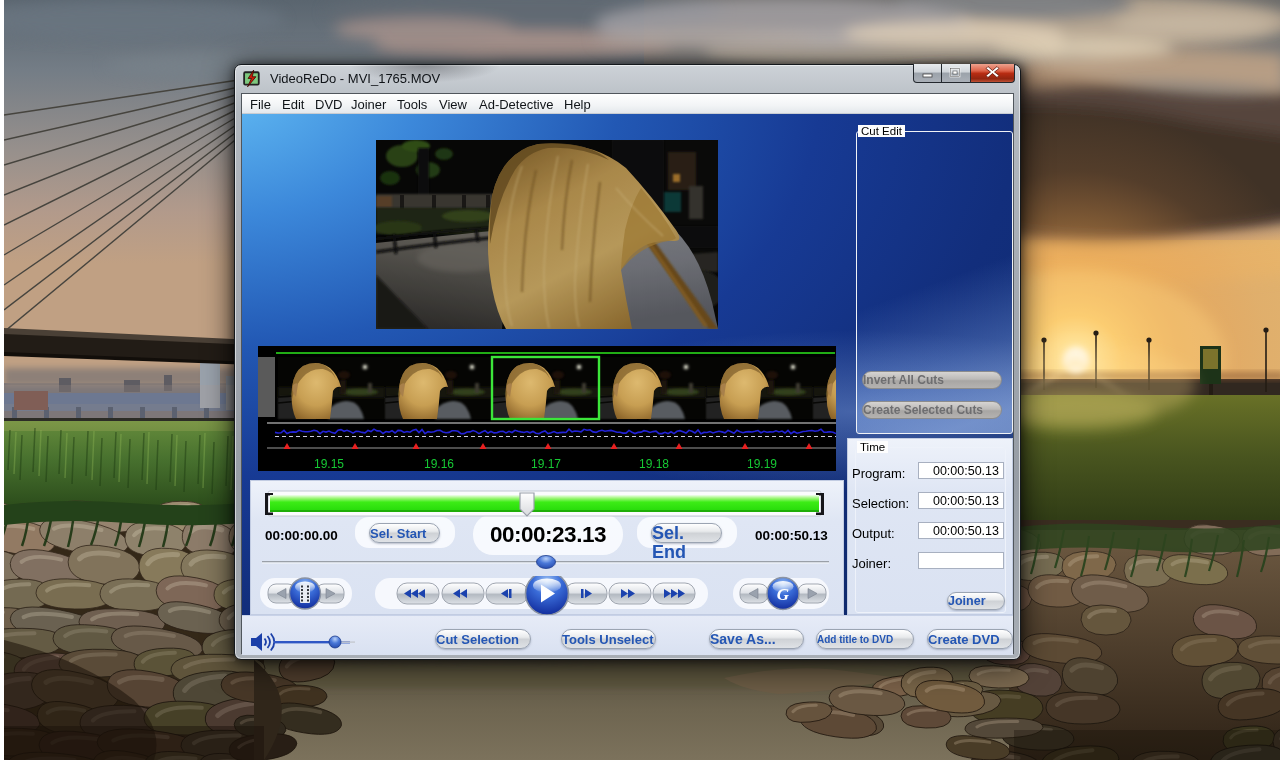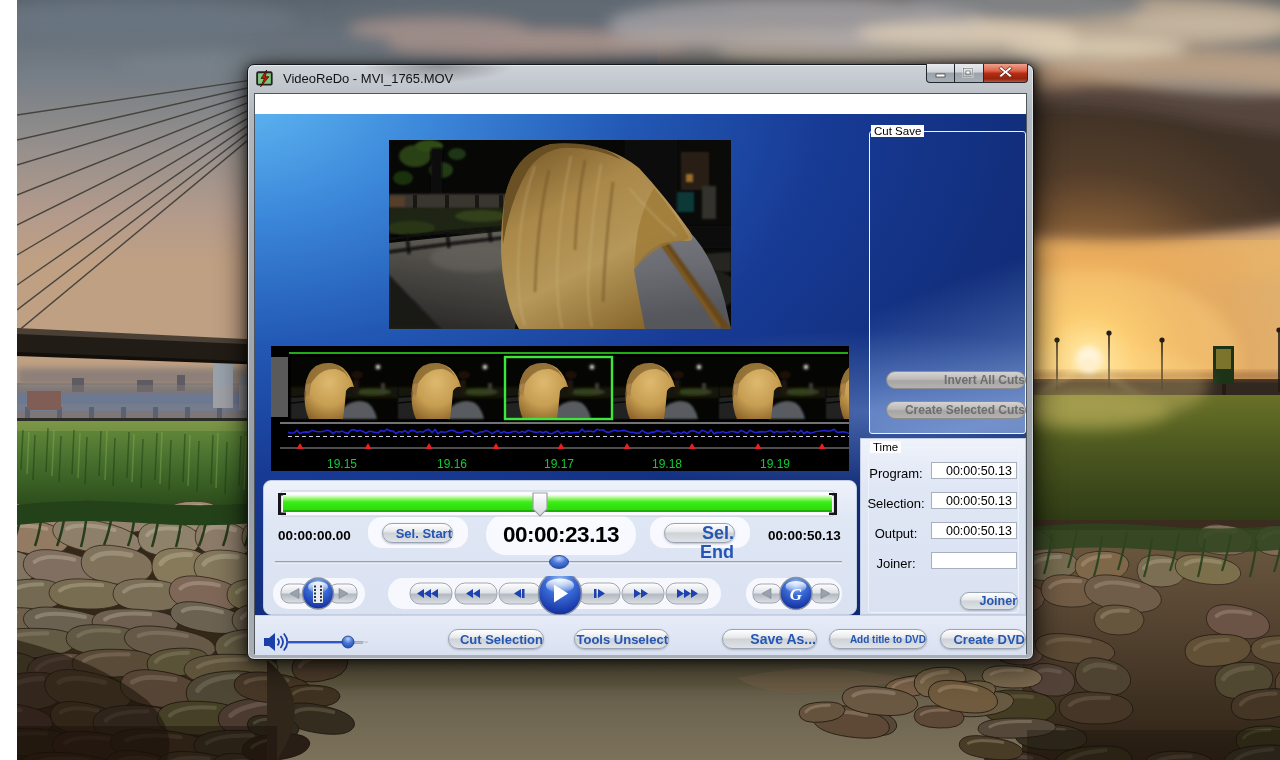--- a/index.html
+++ b/index.html
@@ -1,17 +1,17 @@
 <!DOCTYPE html>
 <html><head>
 <meta charset="utf-8">
 <style>
   * { margin:0; padding:0; box-sizing:border-box; }
   html,body { width:1280px; height:760px; overflow:hidden; font-family:"Liberation Sans",sans-serif; }
-  #stage { position:absolute; left:17px; top:0; width:1034px; height:760px; background:#777; }
+  #stage { position:absolute; left:4px; top:0; width:1034px; height:760px; background:#777; }
   #wall { position:absolute; left:0; top:0; width:1280px; height:760px; }
   
   #win { position:absolute; left:230px; top:64px; width:787px; height:596px;
          border-radius:7px;
          background:linear-gradient(180deg,#cdd2d7 0%,#b2b8bf 8%,#a3a9b1 40%,#979da5 70%,#a8aeb5 100%);
          border:1px solid #14181c;
          box-shadow:0 4px 30px rgba(0,0,0,0.8), 0 1px 10px rgba(0,0,0,0.5), inset 0 0 0 1px rgba(255,255,255,0.55);
   }
   #titlebar { position:absolute; left:0; top:0; width:100%; height:28px; }
   #ticon { position:absolute; left:8px; top:5px; width:18px; height:18px; }
@@ -29,46 +29,46 @@
   #menubar { position:absolute; left:0; top:0; width:771px; height:20px;
              background:linear-gradient(180deg,#ffffff,#f2f4f6 60%,#e4e8ec 100%);
              border-bottom:1px solid #c8ccd2; font-size:13px; color:#101418; }
   .mi { position:absolute; top:3px; }
   #blue { position:absolute; left:0; top:20px; width:771px; height:541px;
           background:radial-gradient(130% 120% at -3% -5%, #62bcf4 0%, #3c88da 20%, #2258b4 40%, #173a94 60%, #122e7c 80%, #0f2a6e 100%); }
   #bluestreak { position:absolute; left:0; top:0; width:100%; height:100%;
           background:radial-gradient(42% 15% at 79% 55%, rgba(165,200,252,0.35) 0%, rgba(165,200,252,0) 100%); }
   
   .lav { background:linear-gradient(180deg,#eef2fa 0%,#dfe6f4 30%,#dae2f2 100%); }
-  #panelA { position:absolute; left:8px; top:366px; width:594px; height:135px; border-radius:8px;
+  #panelA { position:absolute; left:8px; top:366px; width:594px; height:135px; border-radius:0;
             border:1px solid #c2cce2; }
   #panelB { position:absolute; left:605px; top:324px; width:166px; height:177px; border-radius:0;
             border:1px solid #c2cce2; }
   #panelC { position:absolute; left:0px; top:501px; width:771px; height:40px;
             background:linear-gradient(180deg,#e6ebf7 0%,#d9e1f1 100%); border-top:1px solid #c8d2e8; }
   
   #cutbox { position:absolute; left:614px; top:17px; width:157px; height:303px;
             border:1px solid #f0f2f6; border-radius:3px;
             background:linear-gradient(160deg, rgba(120,160,230,0) 50%, rgba(140,178,242,0.30) 72%, rgba(170,200,250,0.55) 93%); }
   #cutlabel { position:absolute; left:616px; top:11px; background:#fdfdfd; color:#000; font-size:11.5px; padding:0 3px; }
   #timebox { position:absolute; left:7px; top:8px; width:151px; height:166px;
              border:1px solid #eef2fa; border-radius:3px; }
   #timelabel { position:absolute; left:9px; top:2px; background:#fdfdfd; color:#000; font-size:11.5px; padding:0 3px; }
   
   .pill { position:absolute; border:1px solid #9ba4b2; border-radius:10px; color:#2456b4; font-weight:bold;
-          font-size:12.5px; text-align:right;
+          font-size:12.5px; text-align:left;
           background:linear-gradient(180deg,#ffffff 0%,#e8eaec 40%,#cfd2d6 52%,#dfe2e6 100%);
           box-shadow:0 1px 2px rgba(120,130,150,0.5); }
   .dpill { position:absolute; border:1px solid #8c8c8c; border-radius:9px; color:#6e6e70; font-weight:bold;
-           font-size:12px; text-align:right;
-           background:linear-gradient(180deg,#d6d4d2 0%,#bcbab8 45%,#a8a6a4 55%,#b4b2b0 100%);margin-left:11px; }
+           font-size:12px; text-align:left;
+           background:linear-gradient(180deg,#d6d4d2 0%,#bcbab8 45%,#a8a6a4 55%,#b4b2b0 100%); }
   .halo { position:absolute; background:rgba(252,253,255,0.85); border-radius:14px; }
   .tfield { position:absolute; width:86px; height:17px; background:#fff; border:1px solid #a8b0c0;
             font-size:12.5px; text-align:right; padding:1px 4px 0 0; color:#000; }
-  .tlab { position:absolute; font-size:13px; color:#000; text-align:center; width:62px; }
+  .tlab { position:absolute; font-size:13px; color:#000; text-align:left; width:62px; }
 </style>
 </head>
 <body>
 <div id="stage">
   <div id="wall">
   <svg width="1280" height="760" viewBox="0 0 1280 760">
     <defs>
       <linearGradient id="sky" x1="0" y1="0" x2="0" y2="1">
         <stop offset="0" stop-color="#5a656f"></stop>
             <stop offset="0.15" stop-color="#747d86"></stop>
@@ -712,20 +712,30 @@
               <rect x="8.5" y="4.5" width="9" height="8" fill="none" stroke="#fff" stroke-width="1.6"></rect>
               <rect x="8.5" y="4.5" width="9" height="8" fill="none" stroke="#444" stroke-width="0.5"></rect>
               <rect x="11" y="7" width="4" height="3" fill="#fff" stroke="#444" stroke-width="0.5"></rect>
             </svg></div>
         <div class="capbtn cl"><svg width="43" height="17" viewBox="0 0 43 17">
               <path d="M17 4 L21.5 8 L26 4 L28 6 L23.5 9.5 L28 13 L26 15 L21.5 11 L17 15 L15 13 L19.5 9.5 L15 6 Z" fill="#fff" stroke="#5a1408" stroke-width="0.8" transform="translate(0,-1.5)"></path>
             </svg></div>
       </div>
     </div>
     <div id="client">
+      <div id="menubar">
+        <span class="mi" style="left:8px">File</span>
+        <span class="mi" style="left:40px">Edit</span>
+        <span class="mi" style="left:73px">DVD</span>
+        <span class="mi" style="left:109px">Joiner</span>
+        <span class="mi" style="left:155px">Tools</span>
+        <span class="mi" style="left:197px">View</span>
+        <span class="mi" style="left:237px">Ad-Detective</span>
+        <span class="mi" style="left:322px">Help</span>
+      </div>
       <div id="blue">
         <div id="bluestreak"></div>
 
         <svg id="video" style="position:absolute;left:134px;top:26px" width="342" height="189" viewBox="0 0 342 189">
           <defs>
             <linearGradient id="hairg" x1="0.2" y1="0" x2="0.75" y2="1">
               <stop offset="0" stop-color="#8f6c30"></stop>
                 <stop offset="0.3" stop-color="#c09a52"></stop>
               <stop offset="0.62" stop-color="#ceac64"></stop>
                 <stop offset="1" stop-color="#997330"></stop>
@@ -1035,19 +1045,19 @@
               </defs>
           </svg>
           <div class="pill" style="left:193px;top:13px;width:96px;height:20px;line-height:19px;font-size:13px">Cut Selection</div>
           <div class="pill" style="left:319px;top:13px;width:95px;height:20px;line-height:19px;font-size:13px">Tools Unselect</div>
           <div class="pill" style="left:467px;top:13px;width:95px;height:20px;line-height:19px;font-size:14px">Save As...</div>
           <div class="pill" style="left:574px;top:13px;width:98px;height:20px;line-height:19px;font-size:10px">Add title to DVD</div>
           <div class="pill" style="left:685px;top:13px;width:86px;height:20px;line-height:19px;font-size:13px">Create DVD</div>
         </div>
 
         <div id="cutbox"></div>
-        <div id="cutlabel">Cut Save</div>
+        <div id="cutlabel">Cut Edit</div>
         <div class="dpill" style="left:620px;top:257px;width:140px;height:18px;line-height:17px">Invert All Cuts</div>
         <div class="dpill" style="left:620px;top:287px;width:140px;height:18px;line-height:17px">Create Selected Cuts</div>
       </div>
     </div>
   </div>
 </div>
 
 </body></html>

